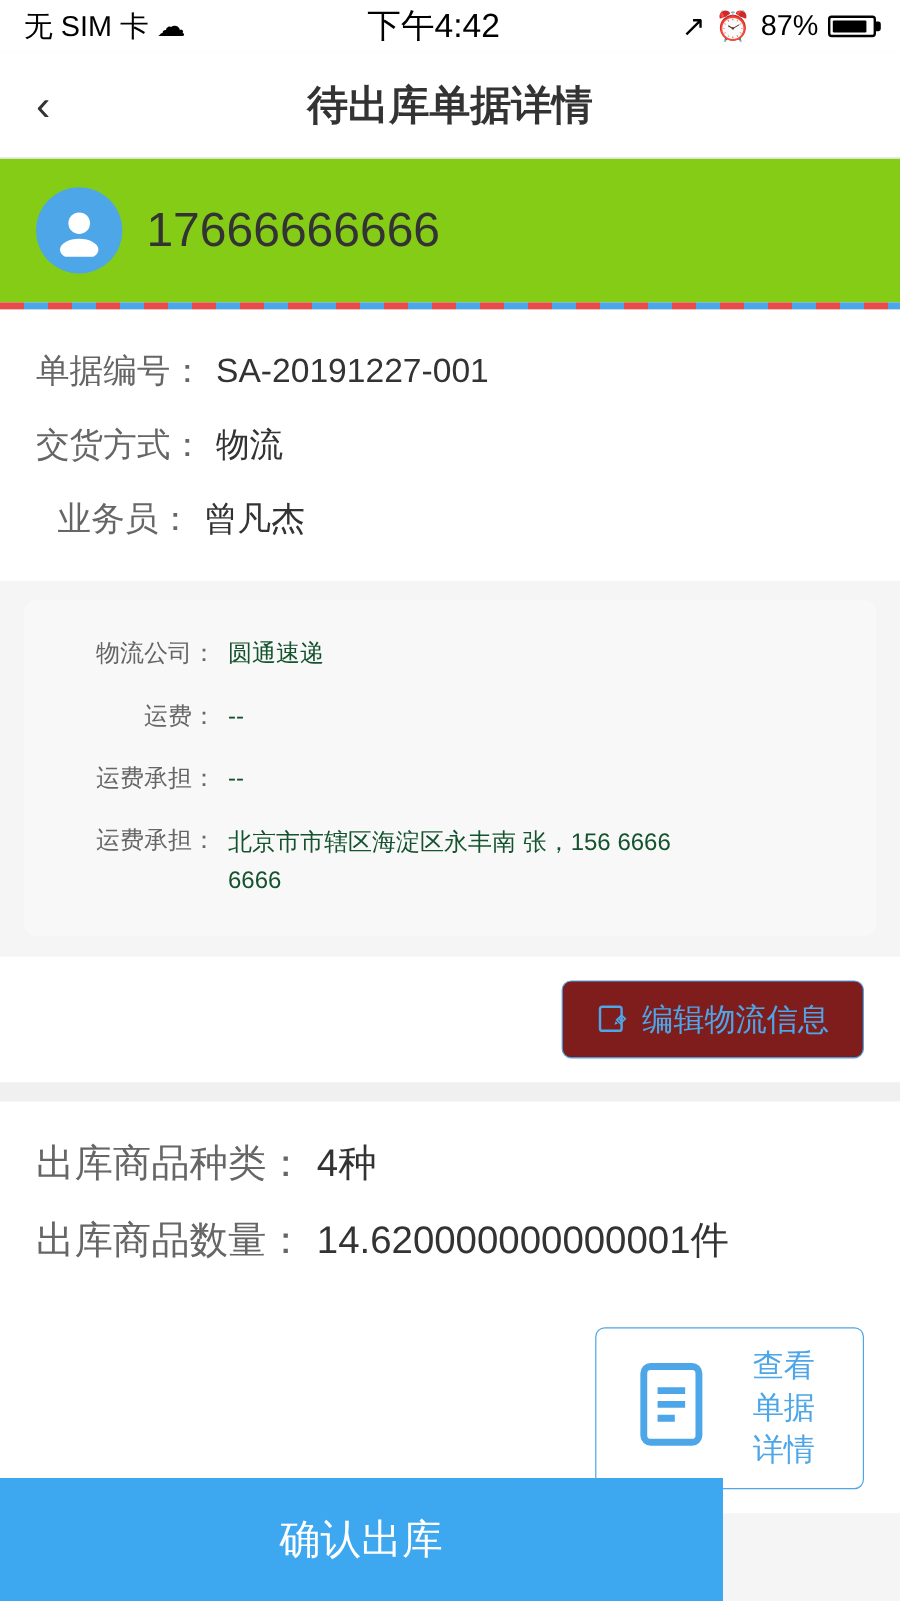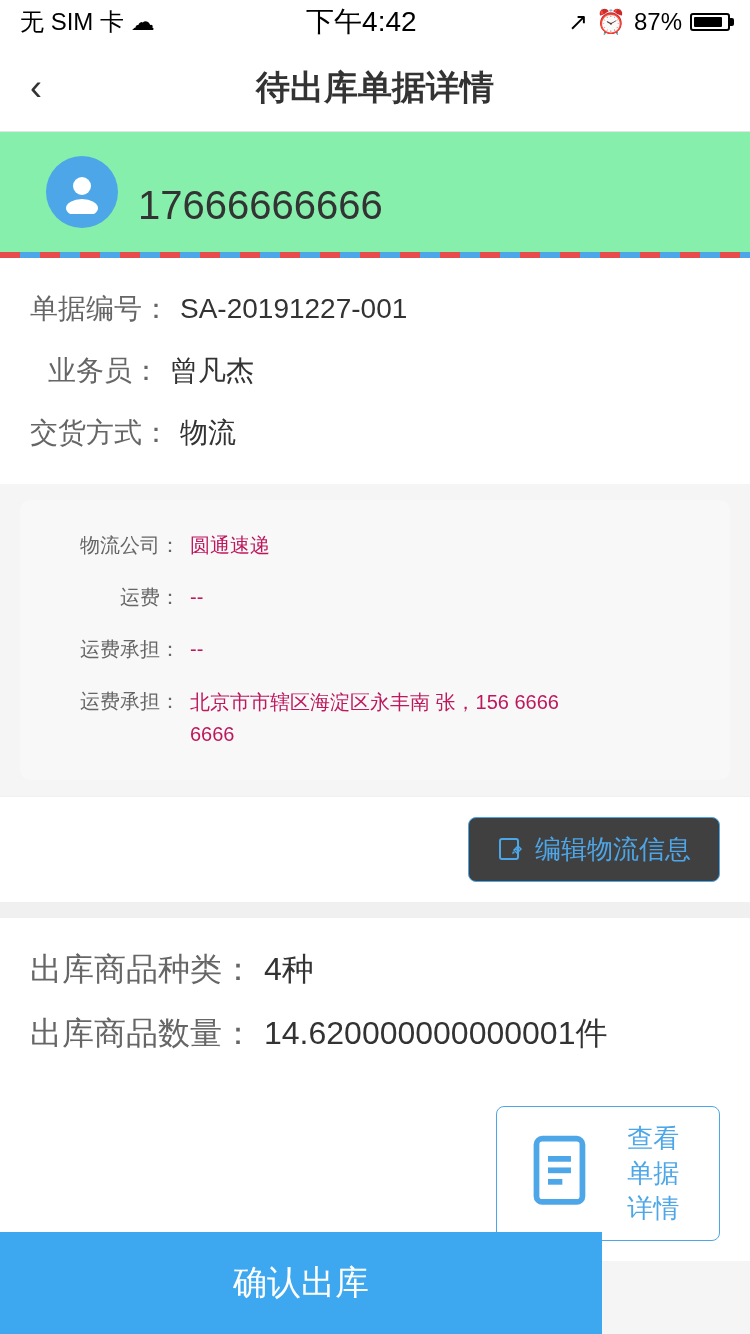--- a/index.html
+++ b/index.html
@@ -74,24 +74,24 @@
       cursor: pointer;
     }
     .nav-title {
       font-size: 34px;
       font-weight: 600;
       color: #333;
     }
 
     
     .contact-header {
-      background: #86efac;
-      padding: 24px 46px;
-      display: flex;
-      align-items: flex-end;
+      background: #84cc16;
+      padding: 24px 30px;
+      display: flex;
+      align-items: center;
       gap: 20px;
     }
     .avatar {
       width: 72px;
       height: 72px;
       border-radius: 50%;
       background: #4da6e8;
       display: flex;
       align-items: center;
       justify-content: center;
@@ -162,21 +162,21 @@
     }
     .logistics-row:last-child { margin-bottom: 0; }
     .logistics-label {
       color: #666;
       min-width: 130px;
       text-align: right;
       margin-right: 10px;
       flex-shrink: 0;
     }
     .logistics-value {
-      color: #be185d;
+      color: #14532d;
       flex: 1;
       display: flex;
       align-items: center;
       gap: 14px;
     }
     .location-icon {
       width: 36px;
       height: 36px;
       background: #4da6e8;
       border-radius: 50%;
@@ -197,21 +197,21 @@
     }
     .edit-btn {
       border: 1px solid #4da6e8;
       border-radius: 8px;
       padding: 14px 28px;
       color: #4da6e8;
       font-size: 26px;
       display: flex;
       align-items: center;
       gap: 10px;
-      background: #404040;
+      background: #7f1d1d;
       cursor: pointer;
     }
     .edit-btn svg { width: 28px; height: 28px; }
 
     
     .section-divider {
       height: 16px;
       background: #f0f0f0;
     }
 
@@ -314,26 +314,26 @@
   </div>
 
   <div class="dashed-divider"></div>
 
   <div class="info-section">
     <div class="info-row">
       <span class="info-label">单据编号：</span>
       <span class="info-value">SA-20191227-001</span>
     </div>
     <div class="info-row">
+      <span class="info-label">交货方式：</span>
+      <span class="info-value">物流</span>
+    </div>
+    <div class="info-row">
       <span class="info-label">业务员：</span>
       <span class="info-value">曾凡杰</span>
-    </div>
-    <div class="info-row">
-      <span class="info-label">交货方式：</span>
-      <span class="info-value">物流</span>
     </div>
   </div>
 
   <div class="logistics-card">
     <div class="logistics-row">
       <span class="logistics-label">物流公司：</span>
       <span class="logistics-value">圆通速递</span>
     </div>
     <div class="logistics-row">
       <span class="logistics-label">运费：</span>

